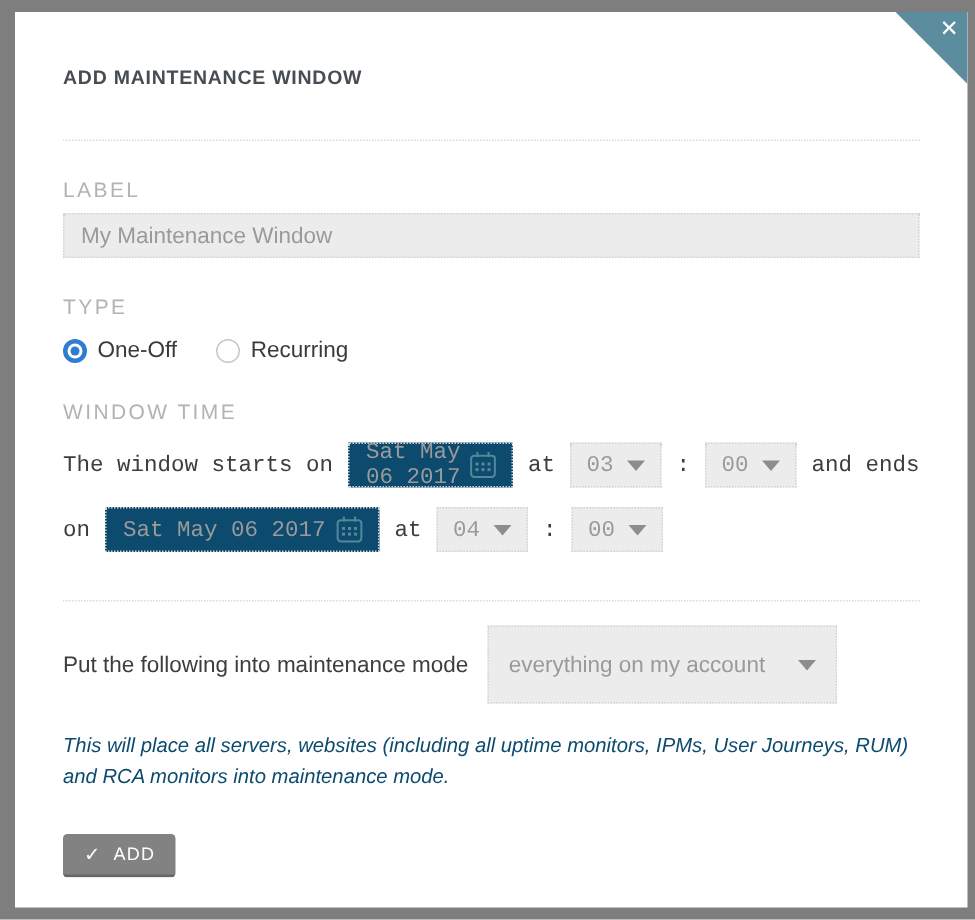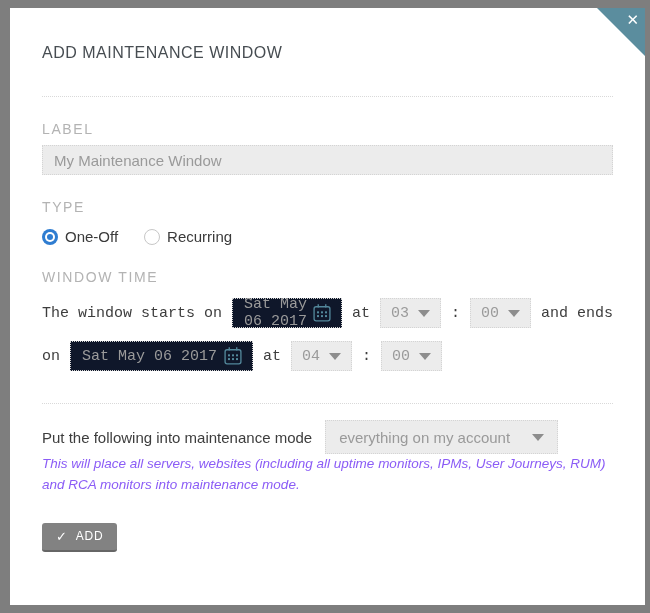--- a/index.html
+++ b/index.html
@@ -29,22 +29,22 @@
     border-left: 48px solid transparent;
     cursor: pointer;
   }
   .corner .x {
     position: absolute; top: -44px; right: 6px;
     color: #ffffff; font-size: 15px; line-height: 1;
   }
 
   h1 {
     padding-top: 36px;
-    font-size: 16px;
-    font-weight: 400;
+    font-size: 13px;
+    font-weight: 700;
     color: #474d52;
     letter-spacing: 0.5px;
   }
   .divider {
     border-top: 1px dotted #d9d9d9;
     margin-top: 34px;
   }
   .field-label {
     margin-top: 24px;
     font-size: 14px;
@@ -109,21 +109,21 @@
     gap: 10px;
     font-size: 15px;
     color: #3d3d3d;
     font-family: Liberation Mono, monospace;
   }
   .time-row .txt { white-space: nowrap; }
 
   .date-box {
     height: 30px;
     width: 183px;
-    background: #0f172a;
+    background: #0c4a6e;
     border: 1px dotted #d4d4d4;
     display: flex;
     align-items: center;
     justify-content: space-between;
     padding: 0 9px 0 11px;
     cursor: pointer;
   }
   .date-box .date-txt { color: #9a9a9a; font-size: 15px; }
 
   .select-box {
@@ -138,38 +138,39 @@
     color: #9a9a9a;
     font-size: 15px;
     white-space: nowrap;
   }
   .tri {
     width: 0; height: 0;
     border-left: 6px solid transparent;
     border-right: 6px solid transparent;
     border-top: 7px solid #8d8d8d;
   }
-  .scope-box { height: 34px; gap: 22px; padding: 0 13px; }
+  .scope-box { height: 52px; gap: 22px; padding: 0 13px; }
 
   .divider-2 { margin-top: 32px; }
 
   .scope-row {
     margin-top: 16px;
     display: flex;
     align-items: center;
     gap: 13px;
     font-size: 15px;
     color: #3d3d3d;
   }
 
   .note {
+    margin-top: 18px;
     font-style: italic;
     font-size: 13.5px;
     line-height: 1.55;
-    color: #8b5cf6;
+    color: #0c4a6e;
     max-width: 582px;
   }
 
   .add-btn {
     margin-top: 27px;
     height: 29px;
     padding: 0 14px;
     background: #828282;
     border: none;
     border-bottom: 2px solid #666666;

